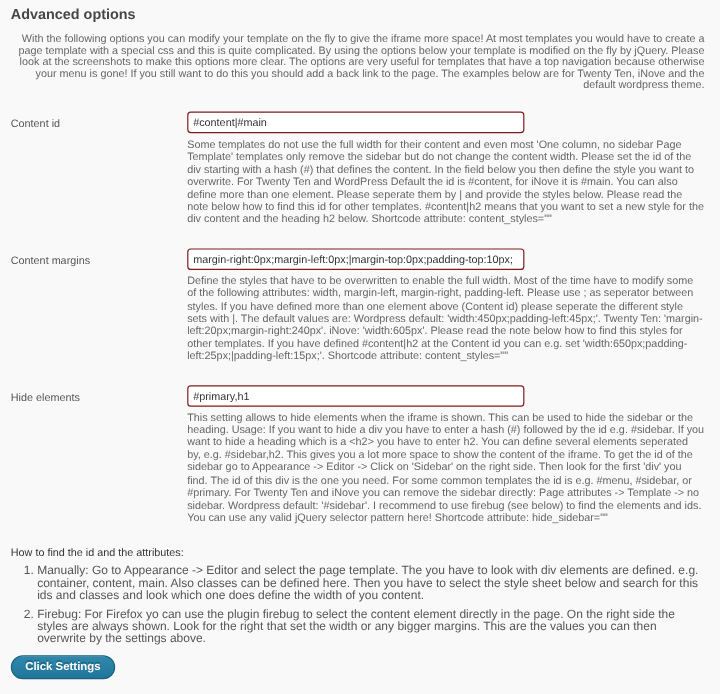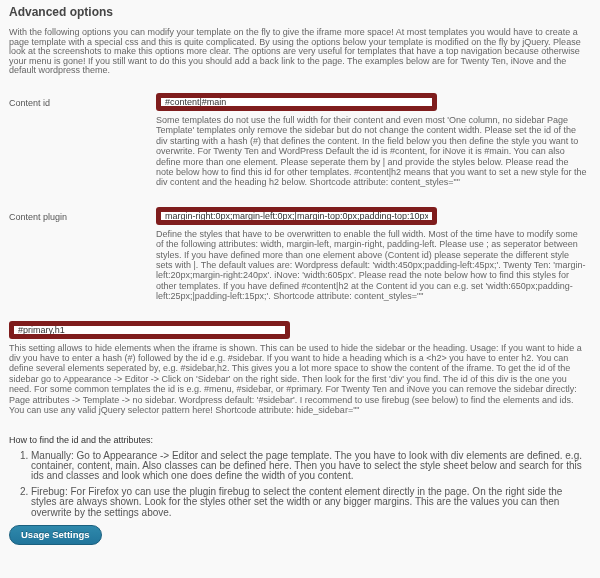--- a/index.html
+++ b/index.html
@@ -19,41 +19,42 @@
     font-weight: bold;
     color: #464646;
     margin: 0 0 9px 0;
   }
 
   .intro {
     font-size: 9px;
     line-height: 9.6px;
     margin: 0 0 17px 0;
     color: #666;
+    text-align: right;
   }
 
   .form-table { width: 100%; }
   .form-row {
     display: flex;
     align-items: flex-start;
     margin-bottom: 19px;
   }
   .form-label {
     width: 147px;
     flex: 0 0 147px;
     font-size: 9px;
     color: #555;
     padding-top: 5px;
   }
   .form-field { flex: 1; min-width: 0; }
   .text-input {
     width: 281px;
     height: 18px;
     background: #fff;
-    border: 5px solid #7f1d1d;
+    border: 1px solid #7f1d1d;
     border-radius: 3px;
     font-family: "Liberation Sans", sans-serif;
     font-size: 9px;
     color: #333;
     padding: 2px 4px;
     display: block;
   }
   .description {
     font-size: 9px;
     line-height: 10.4px;
@@ -104,38 +105,39 @@
 
     <div class="form-row">
       <div class="form-label">Content id</div>
       <div class="form-field">
         <input type="text" class="text-input" value="#content|#main" style="">
         <div class="description">Some templates do not use the full width for their content and even most 'One column, no sidebar Page Template' templates only remove the sidebar but do not change the content width. Please set the id of the div starting with a hash (#) that defines the content. In the field below you then define the style you want to overwrite. For Twenty Ten and WordPress Default the id is #content, for iNove it is #main. You can also define more than one element. Please seperate them by | and provide the styles below. Please read the note below how to find this id for other templates. #content|h2 means that you want to set a new style for the div content and the heading h2 below. Shortcode attribute: content_styles=""</div>
       </div>
     </div>
 
     <div class="form-row">
-      <div class="form-label">Content plugin</div>
+      <div class="form-label">Content margins</div>
       <div class="form-field">
         <input type="text" class="text-input" value="margin-right:0px;margin-left:0px;|margin-top:0px;padding-top:10px;" style="">
         <div class="description">Define the styles that have to be overwritten to enable the full width. Most of the time have to modify some of the following attributes: width, margin-left, margin-right, padding-left. Please use ; as seperator between styles. If you have defined more than one element above (Content id) please seperate the different style sets with |. The default values are: Wordpress default: 'width:450px;padding-left:45px;'. Twenty Ten: 'margin-left:20px;margin-right:240px'. iNove: 'width:605px'. Please read the note below how to find this styles for other templates. If you have defined #content|h2 at the Content id you can e.g. set 'width:650px;padding-left:25px;|padding-left:15px;'. Shortcode attribute: content_styles=""</div>
       </div>
     </div>
 
     <div class="form-row">
+      <div class="form-label">Hide elements</div>
       <div class="form-field">
         <input type="text" class="text-input" value="#primary,h1" style="">
         <div class="description">This setting allows to hide elements when the iframe is shown. This can be used to hide the sidebar or the heading. Usage: If you want to hide a div you have to enter a hash (#) followed by the id e.g. #sidebar. If you want to hide a heading which is a &lt;h2&gt; you have to enter h2. You can define several elements seperated by, e.g. #sidebar,h2. This gives you a lot more space to show the content of the iframe. To get the id of the sidebar go to Appearance -&gt; Editor -&gt; Click on 'Sidebar' on the right side. Then look for the first 'div' you find. The id of this div is the one you need. For some common templates the id is e.g. #menu, #sidebar, or #primary. For Twenty Ten and iNove you can remove the sidebar directly: Page attributes -&gt; Template -&gt; no sidebar. Wordpress default: '#sidebar'. I recommend to use firebug (see below) to find the elements and ids. You can use any valid jQuery selector pattern here! Shortcode attribute: hide_sidebar=""</div>
       </div>
     </div>
 
   </div>
 
   <div class="howto-heading">How to find the id and the attributes:</div>
 
   <ol class="howto-list">
     <li>Manually: Go to Appearance -&gt; Editor and select the page template. The you have to look with div elements are defined. e.g. container, content, main. Also classes can be defined here. Then you have to select the style sheet below and search for this ids and classes and look which one does define the width of you content.</li>
-    <li>Firebug: For Firefox yo can use the plugin firebug to select the content element directly in the page. On the right side the styles are always shown. Look for the styles other set the width or any bigger margins. This are the values you can then overwrite by the settings above.</li>
+    <li>Firebug: For Firefox yo can use the plugin firebug to select the content element directly in the page. On the right side the styles are always shown. Look for the right that set the width or any bigger margins. This are the values you can then overwrite by the settings above.</li>
   </ol>
 
-  <button class="button-primary">Usage Settings</button>
+  <button class="button-primary">Click Settings</button>
 
 </div>
 
 </body></html>

